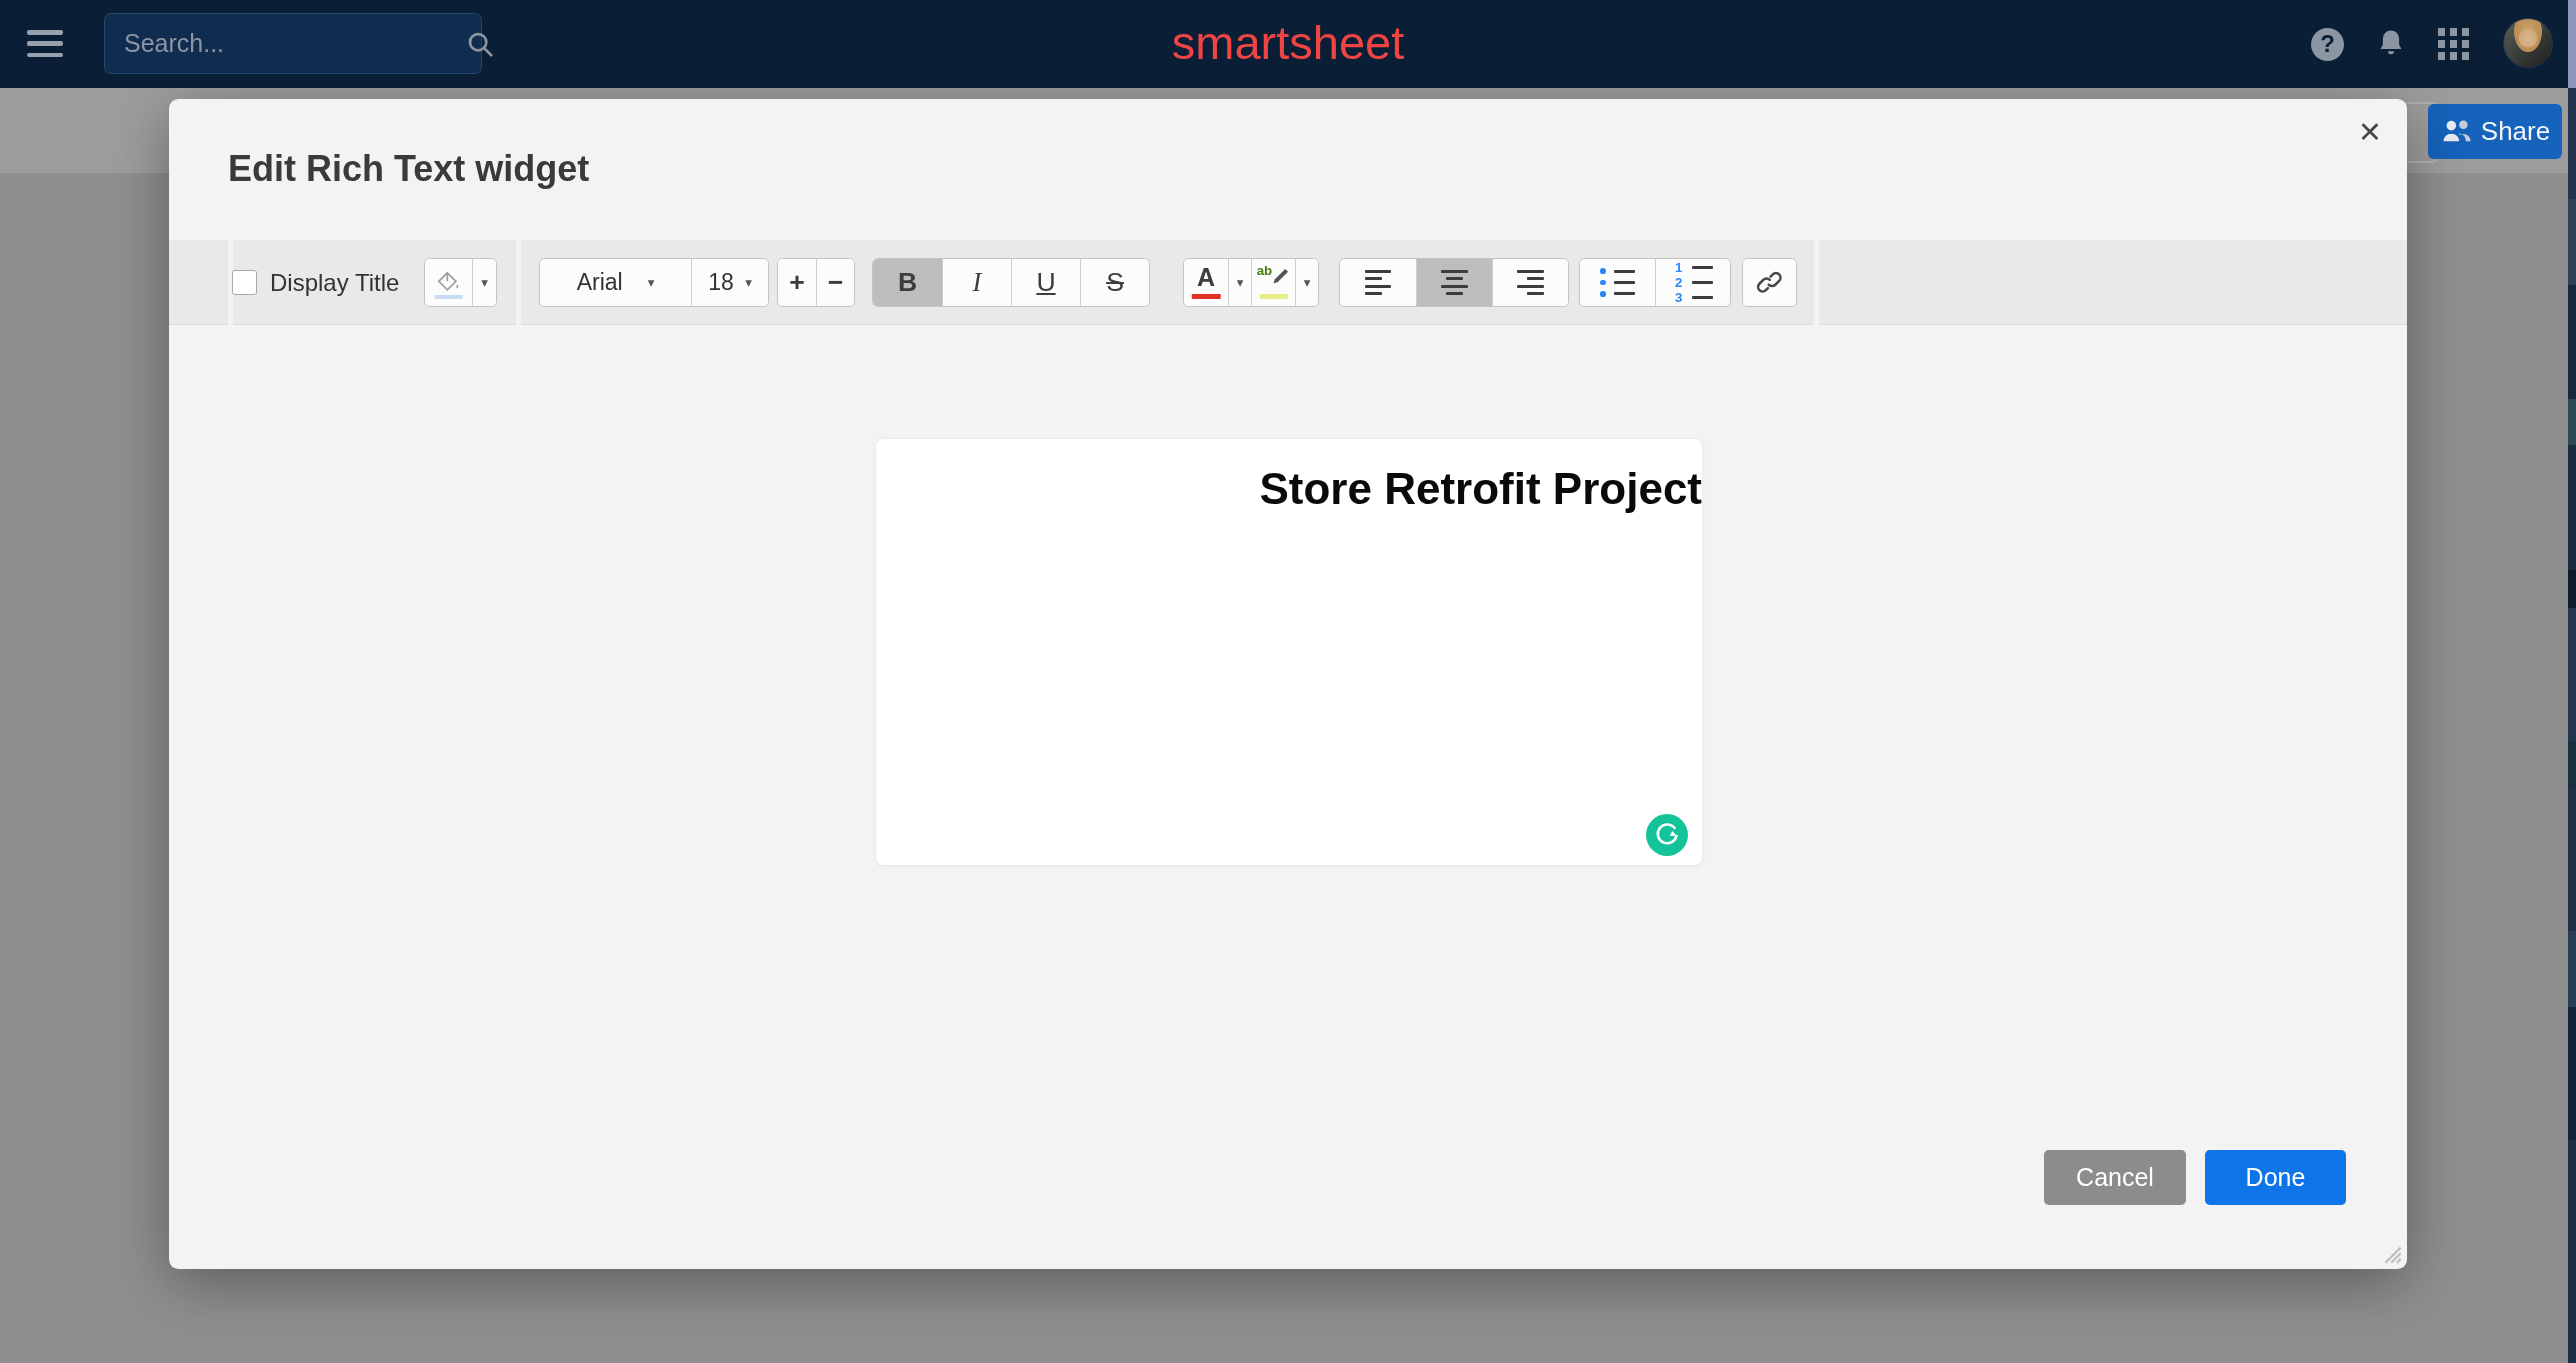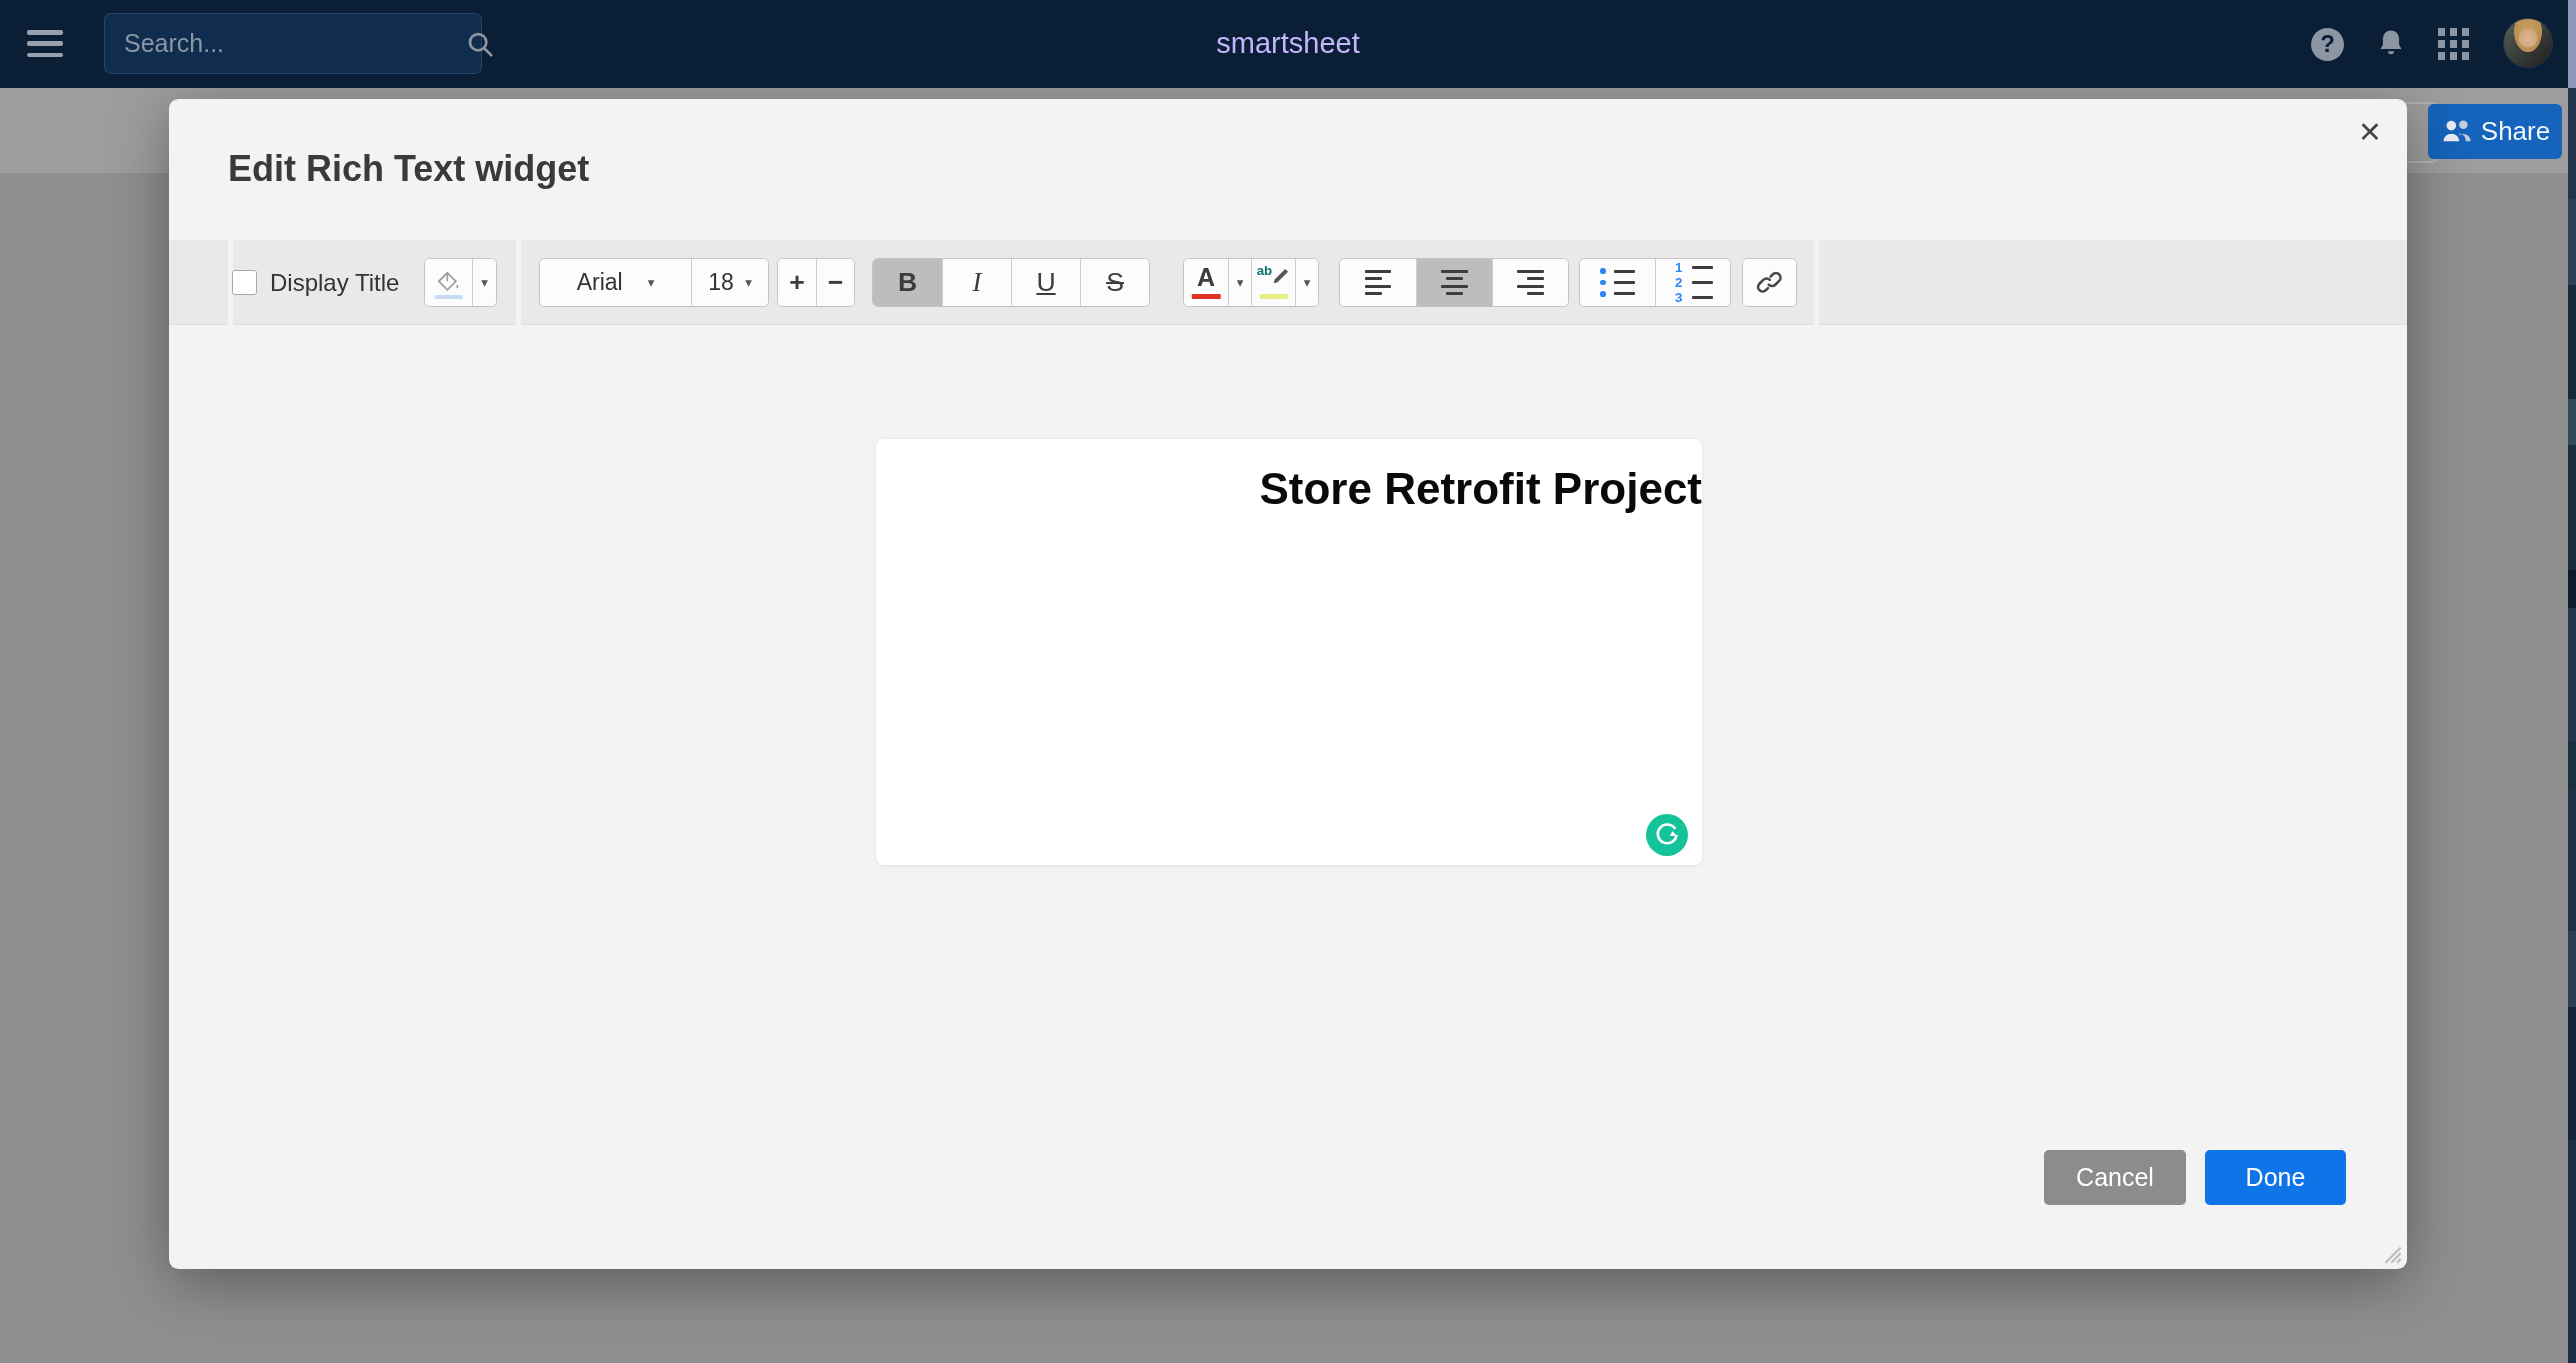--- a/index.html
+++ b/index.html
@@ -7,21 +7,21 @@
   body { font-family:"Liberation Sans", sans-serif; position:relative; background:var(--overlay,#8f8f8f); }
 
   
   .topbar { position:absolute; left:0; top:0; width:2576px; height:88px; background:var(--topbar-bg,#0a1e36); z-index:20;padding-left:47px; }
   .hamburger { position:absolute; left:26.6px; top:30px; width:36px; height:28.5px; cursor:pointer; }
   .hamburger span { display:block; width:36px; height:4.7px; background:#98a1ab; border-radius:1.9px; margin-bottom:6.6px; }
   .searchbox { position:absolute; left:104px; top:13.3px; width:378px; height:61px; background:var(--search-box-bg,#102c4e); border:0.9px solid #24486d; border-radius:6.6px; display:flex; align-items:center; }
   .searchbox input { flex:1; background:transparent; border:none; outline:none; color:#cdd5dd; font-size:25px; padding:0 19px; font-family:"Liberation Sans",sans-serif; }
   .searchbox input::placeholder { color:#8a96a4; }
   .search-ic { margin-right:17px; flex:0 0 auto; }
-  .logo { position:absolute; left:50%; top:50%; transform:translate(-50%,-52%); font-size:29px; font-weight:500; color:#c4b5fd; letter-spacing:0px; }
+  .logo { position:absolute; left:50%; top:50%; transform:translate(-50%,-52%); font-size:47px; font-weight:500; color:#ef4444; letter-spacing:0px; }
   .tb-ic { position:absolute; top:0; height:88px; display:flex; align-items:center; justify-content:center; cursor:pointer; }
   .help { left:2311px; width:33px; } 
   .help .q { width:33px; height:33px; border-radius:50%; background:#8c96a2; color:var(--topbar-bg,#0a1e36); font-size:24px; font-weight:700; display:flex; align-items:center; justify-content:center; }
   .bell { left:2373px; width:36px; }
   .grid { left:2438px; width:31px; }
   .grid .g { display:grid; grid-template-columns:repeat(3,7.6px); grid-template-rows:repeat(3,7.6px); gap:4.3px; }
   .grid .g i { background:#8c96a2; display:block; }
   .avatar { position:absolute; left:2503px; top:18px; width:50px; height:50px; border-radius:50%; cursor:pointer; overflow:hidden;
     background:
       radial-gradient(circle at 50% 40%, #dab58d 0%, #d2a87e 24%, rgba(0,0,0,0) 25%),
@@ -198,21 +198,21 @@
 
     <div class="tgroup" style="left:1014px">
       <div class="tcell" style="width:44px">
         <span style="font-size:25px;font-weight:700;color:#3d3d3d;margin-bottom:9.5px">A</span>
         <div class="colorbar" style="width:28.5px;background:var(--text-color-red,#e03226)"></div>
       </div>
       <div class="tcell" style="width:23px">
           <span class="caret">▾</span>
         </div>
       <div class="tcell" style="width:44px">
-        <span style="position:absolute;left:4.7px;top:3.8px;font-size:13.3px;font-weight:700;color:#0f766e">ab</span>
+        <span style="position:absolute;left:4.7px;top:3.8px;font-size:13.3px;font-weight:700;color:#4d7c0f">ab</span>
         <svg width="25" height="25" viewBox="0 0 26 26" style="margin-bottom:7.6px;margin-left:7.6px">
             <path d="M21 3 L24 6 L13 17 L9 18 L10 14 Z" fill="#555"></path>
           </svg>
         <div class="colorbar" style="width:28.5px;background:var(--highlight-yellow,#e7ee83)"></div>
       </div>
       <div class="tcell" style="width:23px">
           <span class="caret">▾</span>
         </div>
     </div>
 

